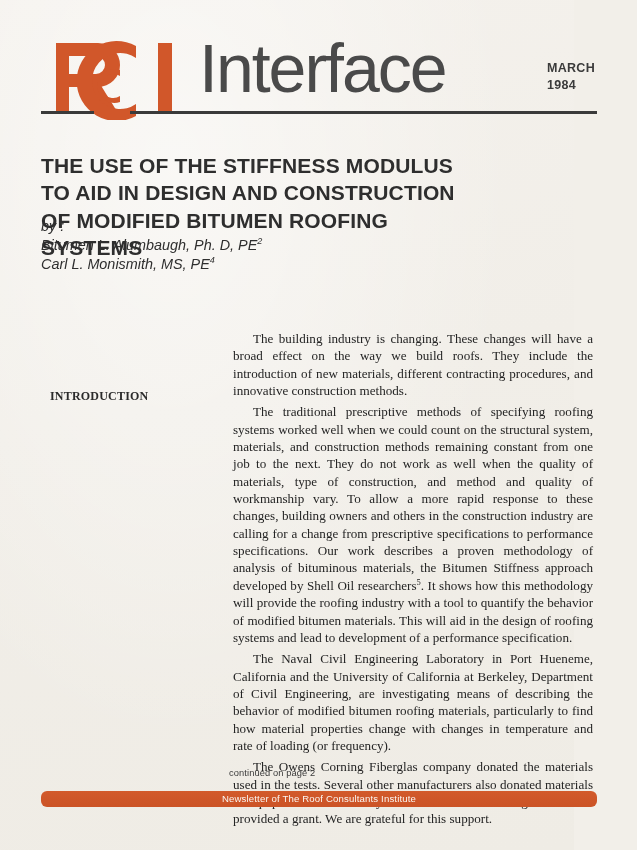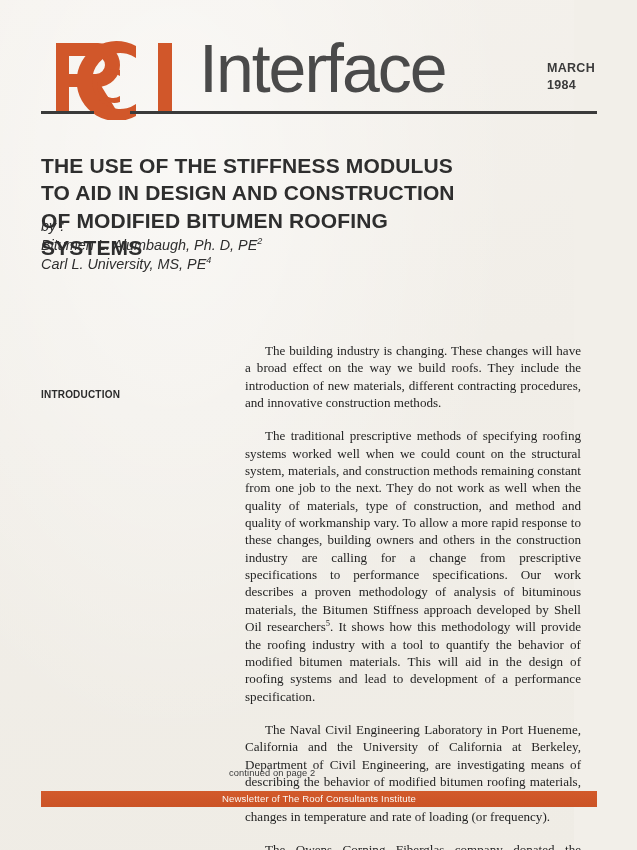--- a/index.html
+++ b/index.html
@@ -110,43 +110,43 @@
   .byline sup {
     font-size: 9px;
     font-style: italic;
     vertical-align: super;
     line-height: 0;
   }
 
   
   .section-label {
     position: absolute;
-    left: 41px;
+    left: 50px;
     top: 389px;
-    font-family: Liberation Sans, sans-serif;
-    font-size: 10px;
+    font-family: Liberation Serif, serif;
+    font-size: 12px;
     font-weight: bold;
     letter-spacing: 0.2px;
     color: #2b2b2b;
   }
 
   
   .body-col {
     position: absolute;
     left: 229px;
     top: 326px;
     width: 368px;
     font-family: "Liberation Serif", serif;
     font-size: 13.1px;
     line-height: 17.35px;
     color: #242424;
     text-align: justify;
   }
   .body-col p {
-    margin: 16px;
+    margin: 4px;
     text-indent: 20px;
     text-align: justify;
     text-justify: inter-word;
   }
   .body-col p sup {
     font-size: 8.5px;
     vertical-align: super;
     line-height: 0;
   }
 
@@ -164,20 +164,21 @@
 
   
   .footer-banner {
     position: absolute;
     left: 41px;
     top: 791px;
     width: 556px;
     height: 16px;
     background: #d1572a;
     background: linear-gradient(180deg, #d25a2b 0%, #cb5326 100%);
+    border-radius: 6px;
   }
   .footer-banner .footer-text {
     position: absolute;
     left: 0; right: 0;
     top: 2px;
     text-align: center;
     font-family: "Liberation Sans", sans-serif;
     font-size: 9.6px;
     color: #fbf7f2;
     letter-spacing: 0.15px;
@@ -226,21 +227,21 @@
   </div>
 
   <div class="rule-seg rule-left"></div>
   <div class="rule-seg rule-right"></div>
 
   <div class="article-title">THE USE OF THE STIFFNESS MODULUS TO AID IN DESIGN AND CONSTRUCTION OF MODIFIED BITUMEN ROOFING SYSTEMS</div>
 
   <div class="byline">
     <div>by :</div>
     <div><span>Bitumen L. Alumbaugh, Ph. D, PE</span><sup>2</sup></div>
-    <div><span>Carl L. University, MS, PE</span><sup>4</sup></div>
+    <div><span>Carl L. Monismith, MS, PE</span><sup>4</sup></div>
   </div>
 
   <div class="section-label">INTRODUCTION</div>
 
   <div class="body-col">
     <p>The building industry is changing. These changes will have a broad effect on the way we build roofs. They include the introduction of new materials, different contracting procedures, and innovative construction methods.</p>
     <p><span>The traditional prescriptive methods of specifying roofing systems worked well when we could count on the structural system, materials, and construction methods remaining constant from one job to the next. They do not work as well when the quality of materials, type of construction, and method and quality of workmanship vary. To allow a more rapid response to these changes, building owners and others in the construction industry are calling for a change from prescriptive specifications to performance specifications. Our work describes a proven methodology of analysis of bituminous materials, the Bitumen Stiffness approach developed by Shell Oil researchers</span><sup>5</sup><span>. It shows how this methodology will provide the roofing industry with a tool to quantify the behavior of modified bitumen materials. This will aid in the design of roofing systems and lead to development of a performance specification.</span></p>
     <p>The Naval Civil Engineering Laboratory in Port Hueneme, California and the University of California at Berkeley, Department of Civil Engineering, are investigating means of describing the behavior of modified bitumen roofing materials, particularly to find how material properties change with changes in temperature and rate of loading (or frequency).</p>
     <p>The Owens Corning Fiberglas company donated the materials used in the tests. Several other manufacturers also donated materials or equipment for our study and the National Roofing Foundation provided a grant. We are grateful for this support.</p>
   </div>

